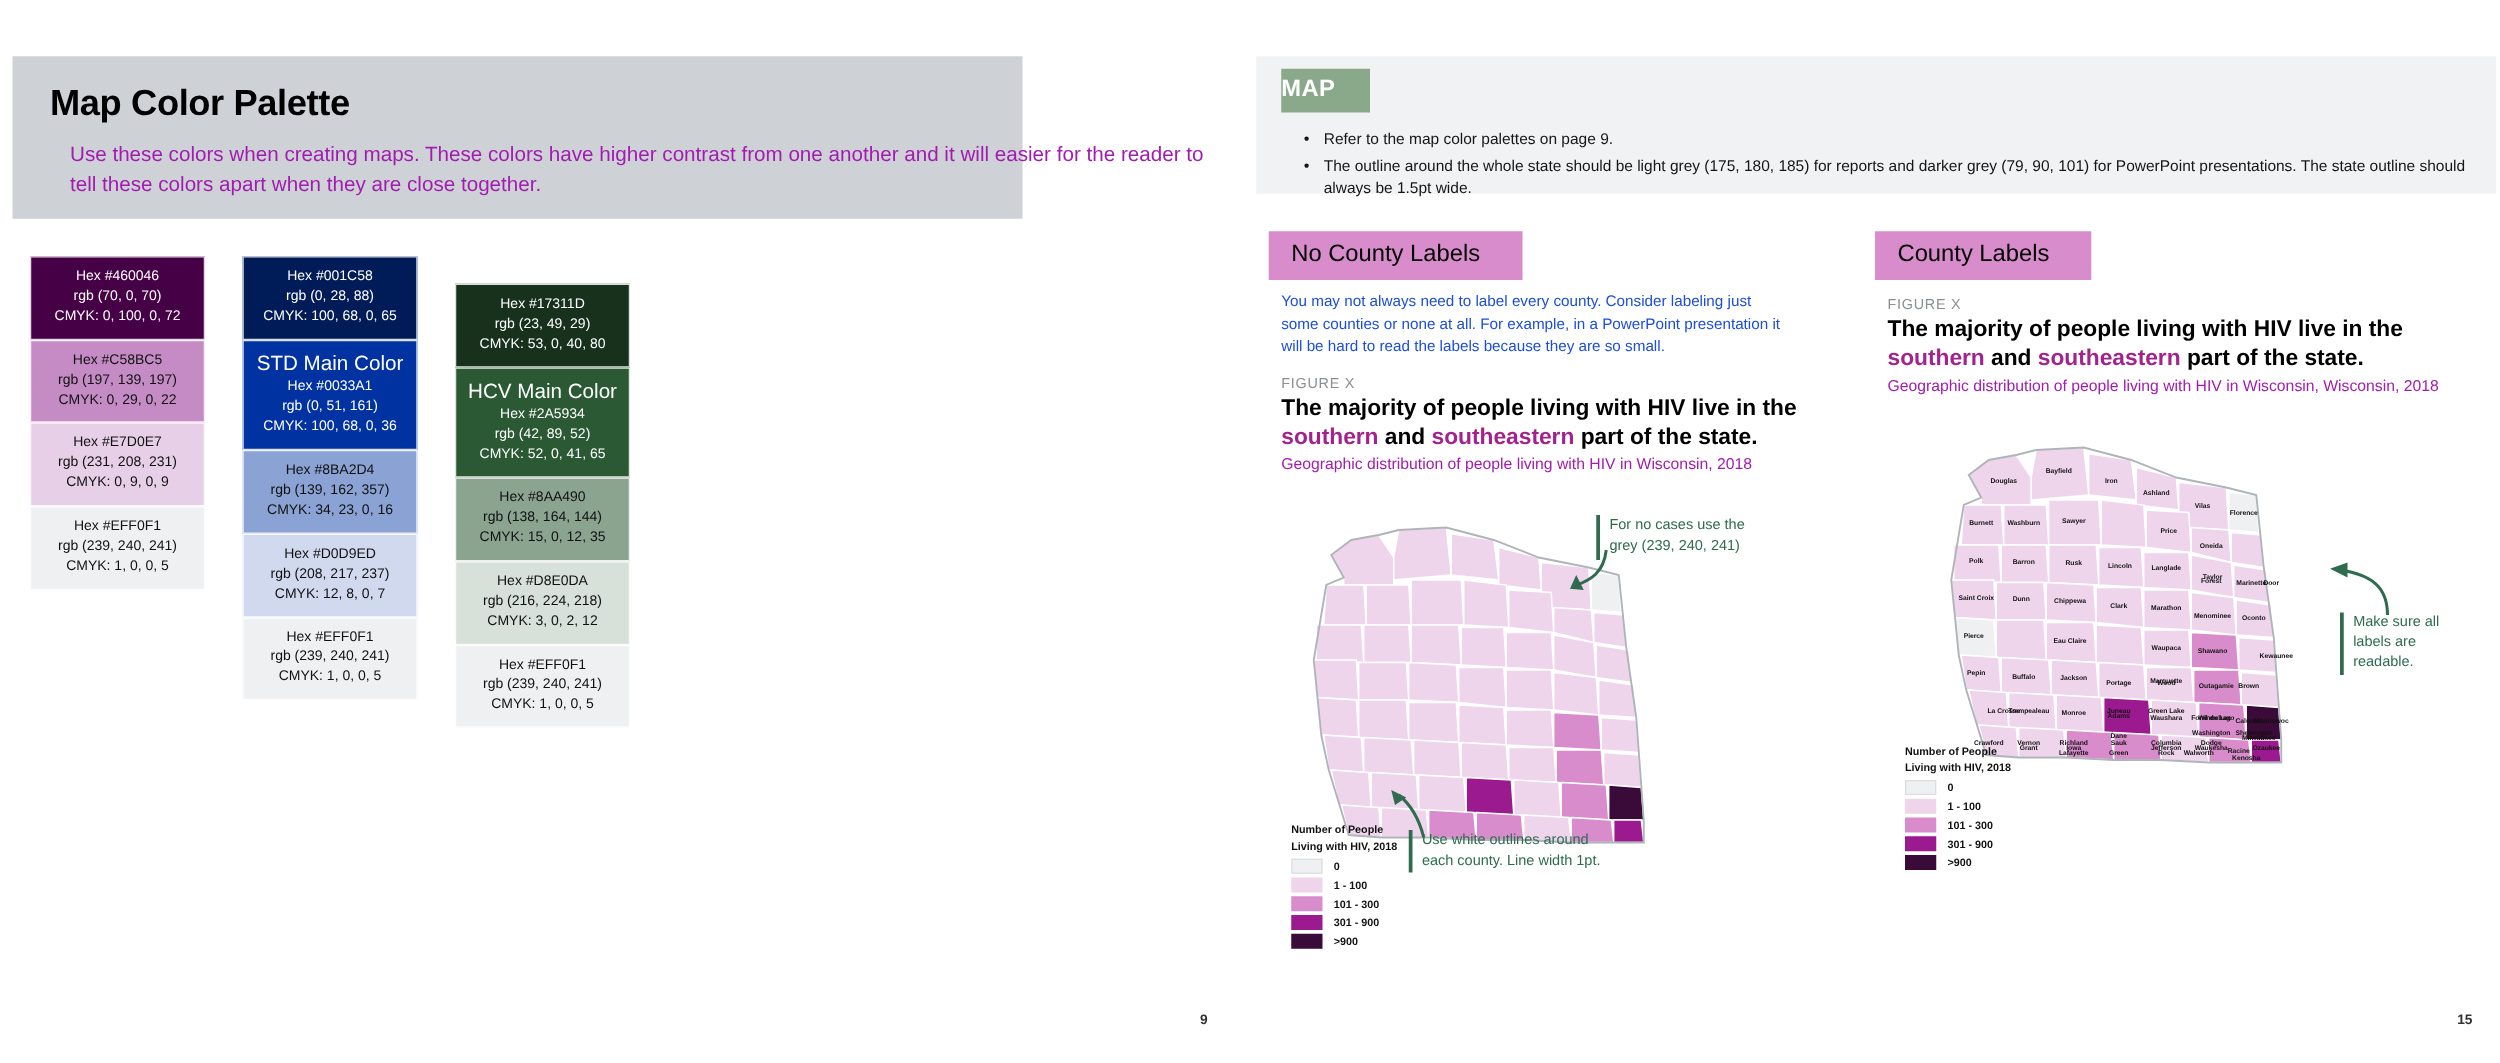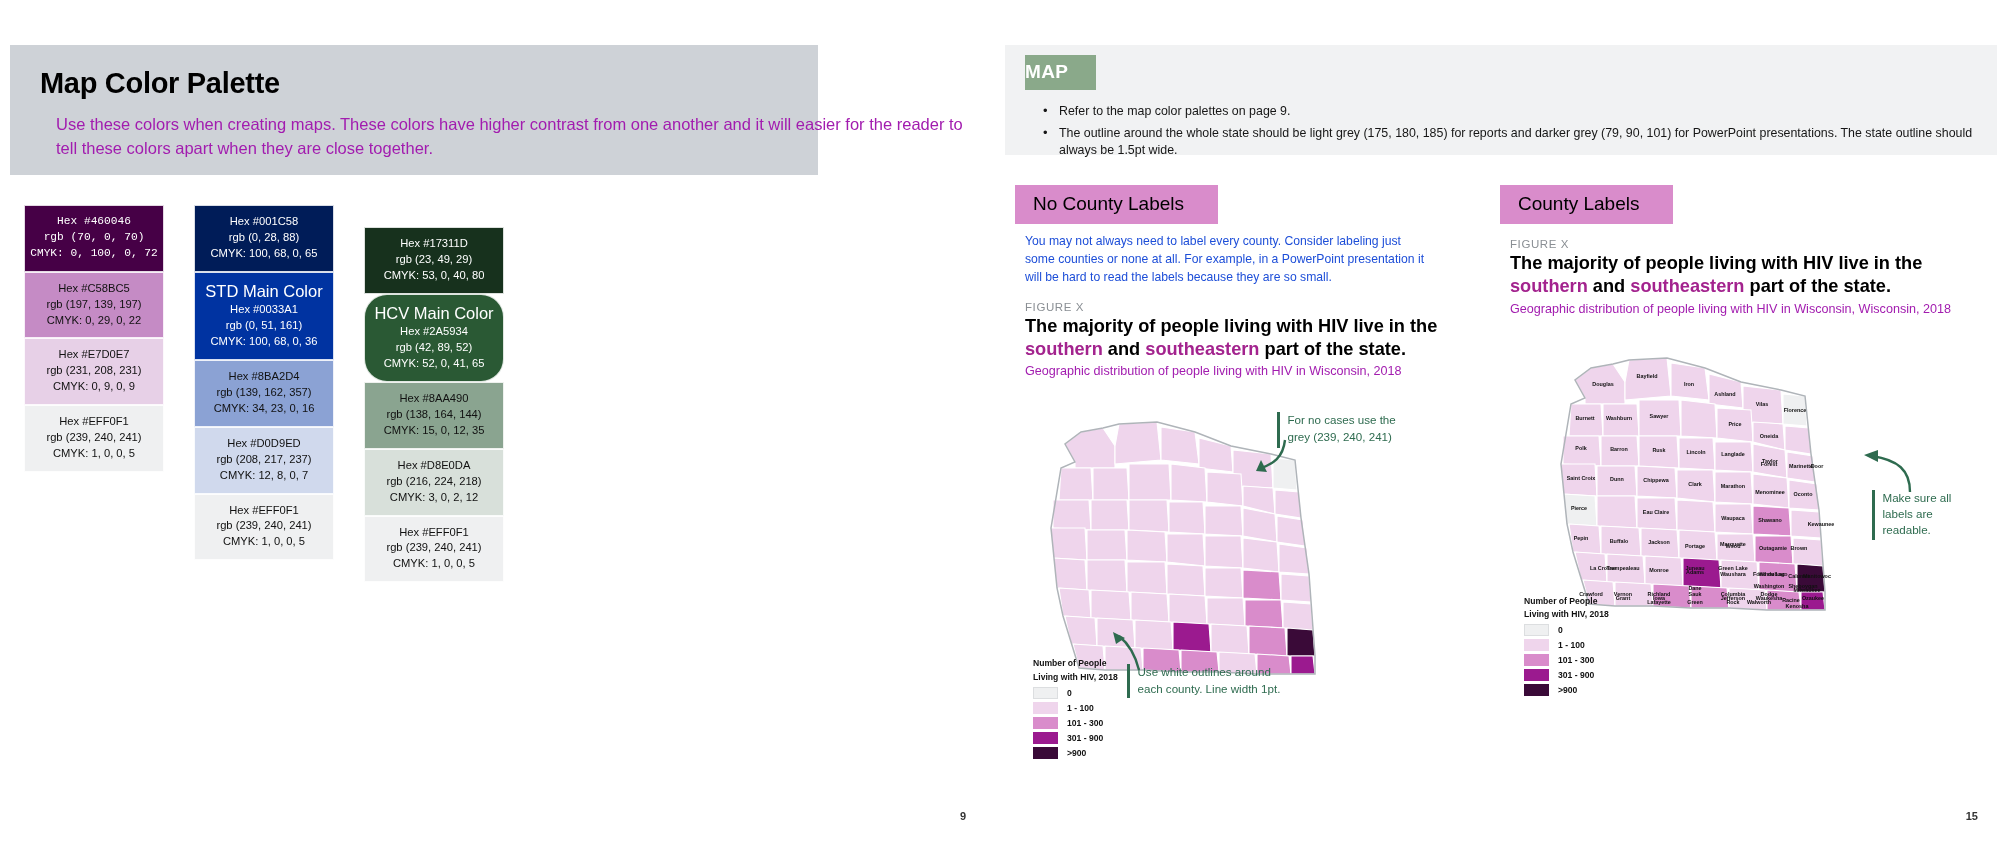--- a/index.html
+++ b/index.html
@@ -130,35 +130,35 @@
 
   <div class="left-page">
 
     <div class="palette-banner">
       <div class="palette-title">Map Color Palette</div>
       <div class="palette-sub">Use these colors when creating maps. These colors have higher contrast from one another and it will easier for the reader to tell these colors apart when they are close together.</div>
     </div>
 
     <div class="swatch-grid" id="swatch-grid">
         <div class="swatch-col">
-          <div class="swatch tall" style="background: rgb(70, 0, 70); color: rgb(255, 255, 255); font-family: Liberation Mono, monospace;"><span>Hex #460046</span><br><span>rgb (70, 0, 70)</span><br><span>CMYK: 0, 100, 0, 72</span></div>
+          <div class="swatch tall" style="background: rgb(70, 0, 70); color: rgb(255, 255, 255);"><span>Hex #460046</span><br><span>rgb (70, 0, 70)</span><br><span>CMYK: 0, 100, 0, 72</span></div>
           <div class="swatch tall" style="background: rgb(197, 139, 197); color: rgb(17, 17, 17);"><span>Hex #C58BC5</span><br><span>rgb (197, 139, 197)</span><br><span>CMYK: 0, 29, 0, 22</span></div>
           <div class="swatch tall" style="background: rgb(231, 208, 231); color: rgb(17, 17, 17);"><span>Hex #E7D0E7</span><br><span>rgb (231, 208, 231)</span><br><span>CMYK: 0, 9, 0, 9</span></div>
           <div class="swatch tall" style="background: rgb(239, 240, 241); color: rgb(17, 17, 17);"><span>Hex #EFF0F1</span><br><span>rgb (239, 240, 241)</span><br><span>CMYK: 1, 0, 0, 5</span></div>
         </div>
         <div class="swatch-col">
           <div class="swatch tall" style="background: rgb(0, 28, 88); color: rgb(255, 255, 255);"><span>Hex #001C58</span><br><span>rgb (0, 28, 88)</span><br><span>CMYK: 100, 68, 0, 65</span></div>
           <div class="swatch named" style="background: rgb(0, 51, 161); color: rgb(255, 255, 255);"><span class="nm">STD Main Color</span><span>Hex #0033A1</span><br><span>rgb (0, 51, 161)</span><br><span>CMYK: 100, 68, 0, 36</span></div>
           <div class="swatch tall" style="background: rgb(139, 162, 212); color: rgb(17, 17, 17);"><span>Hex #8BA2D4</span><br><span>rgb (139, 162, 357)</span><br><span>CMYK: 34, 23, 0, 16</span></div>
           <div class="swatch tall" style="background: rgb(208, 217, 237); color: rgb(17, 17, 17);"><span>Hex #D0D9ED</span><br><span>rgb (208, 217, 237)</span><br><span>CMYK: 12, 8, 0, 7</span></div>
           <div class="swatch tall" style="background: rgb(239, 240, 241); color: rgb(17, 17, 17);"><span>Hex #EFF0F1</span><br><span>rgb (239, 240, 241)</span><br><span>CMYK: 1, 0, 0, 5</span></div>
         </div>
         <div class="swatch-col">
           <div class="swatch tall" style="background: rgb(23, 49, 29); color: rgb(255, 255, 255); margin-top: 22px;"><span>Hex #17311D</span><br><span>rgb (23, 49, 29)</span><br><span>CMYK: 53, 0, 40, 80</span></div>
-          <div class="swatch named" style="background: rgb(42, 89, 52); color: rgb(255, 255, 255); border-radius: 23px;"><span class="nm">HCV Main Color</span><span>Hex #2A5934</span><br><span>rgb (42, 89, 52)</span><br><span>CMYK: 52, 0, 41, 65</span></div>
+          <div class="swatch named" style="background: rgb(42, 89, 52); color: rgb(255, 255, 255);"><span class="nm">HCV Main Color</span><span>Hex #2A5934</span><br><span>rgb (42, 89, 52)</span><br><span>CMYK: 52, 0, 41, 65</span></div>
           <div class="swatch tall" style="background: rgb(138, 164, 144); color: rgb(17, 17, 17);"><span>Hex #8AA490</span><br><span>rgb (138, 164, 144)</span><br><span>CMYK: 15, 0, 12, 35</span></div>
           <div class="swatch tall" style="background: rgb(216, 224, 218); color: rgb(17, 17, 17);"><span>Hex #D8E0DA</span><br><span>rgb (216, 224, 218)</span><br><span>CMYK: 3, 0, 2, 12</span></div>
           <div class="swatch tall" style="background: rgb(239, 240, 241); color: rgb(17, 17, 17);"><span>Hex #EFF0F1</span><br><span>rgb (239, 240, 241)</span><br><span>CMYK: 1, 0, 0, 5</span></div>
         </div>
       </div>
 
     <div class="page-num pn-left">9</div>
   </div>
 
   <div class="right-page">

